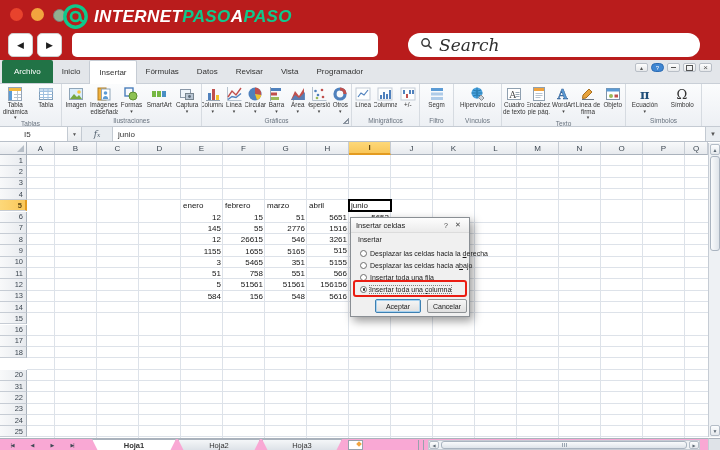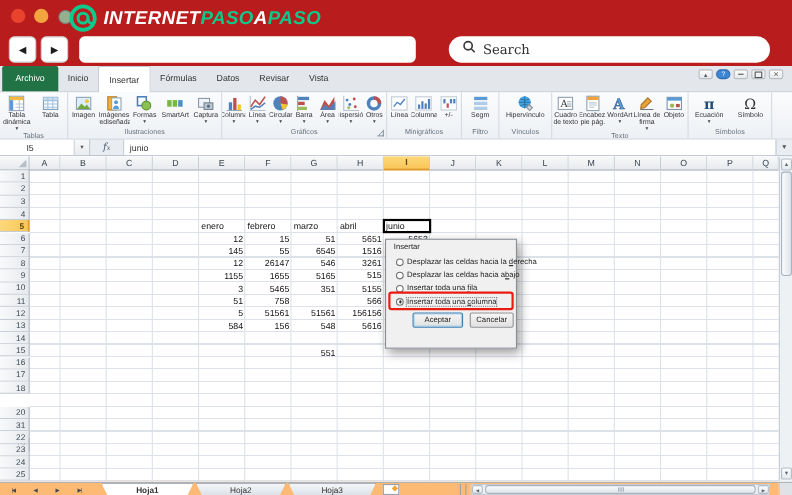--- a/index.html
+++ b/index.html
@@ -12,21 +12,21 @@
   .dot.orange{left:31px;top:8px;width:13px;height:13px;background:#f2a43e}
   .dot.green{left:53px;top:9px;width:11px;height:11px;background:#93b08f;border:1px solid #7d7d7d}
   .logoic{position:absolute;left:62px;top:3px}
   .logotx{position:absolute;left:94px;top:7px;font-size:17px;font-weight:bold;font-style:italic;letter-spacing:.4px;white-space:nowrap}
   .lg-w{color:#fff}.lg-g{color:#0fc98c}
   .navbtn{position:absolute;top:33px;width:25px;height:24px;background:#fff;border-radius:5px;
           display:flex;align-items:center;justify-content:center;font-size:9px;color:#1d1d1d;border:1px solid #cfcfcf;box-sizing:border-box}
   .urlbar{position:absolute;left:72px;top:33px;width:306px;height:24px;background:#fff;border:none;border-radius:5px;box-sizing:border-box;font-size:10px;padding:0 8px}
   .search{position:absolute;left:408px;top:33px;width:292px;height:24px;background:#fff;border-radius:12px;
           display:flex;align-items:center;gap:6px;padding-left:12px;box-sizing:border-box}
-  .search-tx{font-size:12px;color:#2f2f2f;font-family:"DejaVu Serif",serif}
+  .search-tx{font-style:italic;font-size:17px;color:#2f2f2f;font-family:"DejaVu Serif",serif}
   
   .tabrow{position:absolute;left:0;top:60px;width:720px;height:24px;background:#e3e6ea;border-bottom:1px solid #c9cfd7;
           box-sizing:border-box;display:flex;align-items:stretch;padding-left:2px}
   .rtab{padding:0 9px;font-size:8px;color:#333;display:flex;align-items:center;white-space:nowrap}
   .rtab.file{background:#217346;color:#fff;padding:0 12px;border-radius:2px 2px 0 0}
   .rtab.active{background:#fff;border:1px solid #c6ccd4;border-bottom:none;border-radius:2px 2px 0 0;margin-bottom:-1px;z-index:2}
   .wcs{margin-left:auto;display:flex;align-items:flex-start;gap:3px;padding:3px 8px 0 0}
   .wc{width:13px;height:9px;display:flex;align-items:center;justify-content:center;font-size:6px;color:#555;
       background:linear-gradient(#fdfdfd,#e6e8ea);border:1px solid #b9bfc7;border-radius:2px;box-sizing:border-box}
   .wc.collapse::after{content:"▴"}
@@ -76,21 +76,21 @@
   .cell.num{justify-content:flex-end}
   .selcell{position:absolute;border:2px solid #000;box-sizing:border-box;z-index:3}
   
   .vsb{position:absolute;right:0;top:143px;width:12px;height:294px;background:#eef1f4;border-left:1px solid #c6ccd4;box-sizing:border-box;z-index:4}
   .vsb .arr{position:absolute;left:1px;width:10px;height:11px;background:linear-gradient(#fcfdfe,#e4e8ec);border:1px solid #b4bdc7;
             border-radius:2px;font-size:5px;color:#5a6672;display:flex;align-items:center;justify-content:center;box-sizing:border-box}
   .vsb .thumb{position:absolute;left:1px;top:13px;width:10px;height:95px;background:linear-gradient(90deg,#fafbfc,#dfe4ea);
               border:1px solid #aab4c0;border-radius:3px;box-sizing:border-box}
   .scorner{position:absolute;right:0;top:438px;width:12px;height:12px;background:#dfe3e8;border-top:1px solid #aab2bc;border-left:1px solid #c6ccd4;box-sizing:border-box;z-index:4}
   
-  .sheetbar{position:absolute;left:0;top:438px;width:708px;height:12px;background:#fdba74;border-top:1px solid #aab2bc;box-sizing:border-box;z-index:4}
+  .sheetbar{position:absolute;left:0;top:438px;width:708px;height:12px;background:#f9a8d4;border-top:1px solid #aab2bc;box-sizing:border-box;z-index:4}
   .snav{position:absolute;top:1px;width:16px;height:10px;color:#3f4a55;font-size:5px;display:flex;align-items:center;justify-content:center;letter-spacing:-1px}
   .stab{position:absolute;top:0;height:12px;display:flex;align-items:center;justify-content:center;font-size:7.5px;color:#333;
         background:linear-gradient(#f4f6f8,#dde2e8);border:1px solid #aab2bc;box-sizing:border-box;
         clip-path:polygon(0 0,100% 0,calc(100% - 6px) 100%,6px 100%)}
   .stab.active{background:#fff;font-weight:bold;z-index:2}
   .sins{position:absolute;left:348px;top:1px;width:15px;height:10px;background:#fff;border:1px solid #98a2ad;box-sizing:border-box}
   .sins::after{content:"";position:absolute;right:1px;top:1px;width:4px;height:4px;background:#f2a43e;transform:rotate(45deg)}
   .splitter{position:absolute;left:418px;top:1px;width:4px;height:10px;border-left:1px solid #98a2ad;border-right:1px solid #98a2ad}
   .hsb{position:absolute;left:428px;top:1px;width:272px;height:10px;background:#eef1f4;border:1px solid #c6ccd4;box-sizing:border-box}
   .hsb .arr{position:absolute;top:0;width:10px;height:8px;background:linear-gradient(#fcfdfe,#e4e8ec);border:1px solid #b4bdc7;
@@ -150,20 +150,21 @@
 
   <div class="tabrow">
     <div id="tabslist" style="display:flex">
         <div class="rtab file">Archivo</div>
         <div class="rtab">Inicio</div>
         <div class="rtab active">Insertar</div>
         <div class="rtab">Fórmulas</div>
         <div class="rtab">Datos</div>
         <div class="rtab">Revisar</div>
         <div class="rtab">Vista</div>
+        <div class="rtab">Programador</div>
       </div>
     <div class="wcs">
       <span class="wc collapse"></span>
       <span class="wc help"></span>
       <span class="wc min"></span>
       <span class="wc rest"></span>
       <span class="wc close"></span>
     </div>
   </div>
 
@@ -569,37 +570,37 @@
       <div class="cell" style="left: 265px; top: 58.2px; width: 42px; height: 11.3px;">marzo</div>
       <div class="cell" style="left: 307px; top: 58.2px; width: 42px; height: 11.3px;">abril</div>
       <div class="cell" style="left: 349px; top: 58.2px; width: 42px; height: 11.3px;">junio</div>
       <div class="cell num" style="left: 181px; top: 69.5px; width: 42px; height: 11.3px;">12</div>
       <div class="cell num" style="left: 223px; top: 69.5px; width: 42px; height: 11.3px;">15</div>
       <div class="cell num" style="left: 265px; top: 69.5px; width: 42px; height: 11.3px;">51</div>
       <div class="cell num" style="left: 307px; top: 69.5px; width: 42px; height: 11.3px;">5651</div>
       <div class="cell num" style="left: 349px; top: 69.5px; width: 42px; height: 11.3px;">5653</div>
       <div class="cell num" style="left: 181px; top: 80.8px; width: 42px; height: 11.3px;">145</div>
       <div class="cell num" style="left: 223px; top: 80.8px; width: 42px; height: 11.3px;">55</div>
-      <div class="cell num" style="left: 265px; top: 80.8px; width: 42px; height: 11.3px;">6545</div>
+      <div class="cell num" style="left: 265px; top: 80.8px; width: 42px; height: 11.3px;">2776</div>
       <div class="cell num" style="left: 307px; top: 80.8px; width: 42px; height: 11.3px;">1516</div>
       <div class="cell num" style="left: 181px; top: 92.1px; width: 42px; height: 11.3px;">12</div>
-      <div class="cell num" style="left: 223px; top: 92.1px; width: 42px; height: 11.3px;">26147</div>
+      <div class="cell num" style="left: 223px; top: 92.1px; width: 42px; height: 11.3px;">26615</div>
       <div class="cell num" style="left: 265px; top: 92.1px; width: 42px; height: 11.3px;">546</div>
       <div class="cell num" style="left: 307px; top: 92.1px; width: 42px; height: 11.3px;">3261</div>
       <div class="cell num" style="left: 181px; top: 103.4px; width: 42px; height: 11.3px;">1155</div>
       <div class="cell num" style="left: 223px; top: 103.4px; width: 42px; height: 11.3px;">1655</div>
       <div class="cell num" style="left: 265px; top: 103.4px; width: 42px; height: 11.3px;">5165</div>
       <div class="cell num" style="left: 307px; top: 103px; width: 42px; height: 11.3px;">515</div>
       <div class="cell num" style="left: 181px; top: 114.7px; width: 42px; height: 11.3px;">3</div>
       <div class="cell num" style="left: 223px; top: 114.7px; width: 42px; height: 11.3px;">5465</div>
       <div class="cell num" style="left: 265px; top: 114.7px; width: 42px; height: 11.3px;">351</div>
       <div class="cell num" style="left: 307px; top: 114.7px; width: 42px; height: 11.3px;">5155</div>
       <div class="cell num" style="left: 181px; top: 126px; width: 42px; height: 11.3px;">51</div>
       <div class="cell num" style="left: 223px; top: 126px; width: 42px; height: 11.3px;">758</div>
-      <div class="cell num" style="left: 265px; top: 126px; width: 42px; height: 11.3px; margin-top: 48px;">551</div>
+      <div class="cell num" style="left: 265px; top: 126px; width: 42px; height: 11.3px;">551</div>
       <div class="cell num" style="left: 307px; top: 126px; width: 42px; height: 11.3px;">566</div>
       <div class="cell num" style="left: 181px; top: 137.3px; width: 42px; height: 11.3px;">5</div>
       <div class="cell num" style="left: 223px; top: 137.3px; width: 42px; height: 11.3px;">51561</div>
       <div class="cell num" style="left: 265px; top: 137.3px; width: 42px; height: 11.3px;">51561</div>
       <div class="cell num" style="left: 307px; top: 137.3px; width: 42px; height: 11.3px;">156156</div>
       <div class="cell num" style="left: 181px; top: 148.6px; width: 42px; height: 11.3px;">584</div>
       <div class="cell num" style="left: 223px; top: 148.6px; width: 42px; height: 11.3px;">156</div>
       <div class="cell num" style="left: 265px; top: 148.6px; width: 42px; height: 11.3px;">548</div>
       <div class="cell num" style="left: 307px; top: 148.6px; width: 42px; height: 11.3px;">5616</div>
       <div class="selcell" style="left: 348px; top: 57.2px; width: 44px; height: 13.3px;"></div>
@@ -625,20 +626,25 @@
       <div class="thumb">
           <i></i>
           <i></i>
           <i></i>
         </div>
       <div class="arr" style="right:0">▶</div>
     </div>
   </div>
 
   <div class="dlg">
+    <div class="dlg-tb">
+      <span>Insertar celdas</span>
+      <span class="dlg-ticn" style="margin-left:auto">?</span>
+      <span class="dlg-ticn">✕</span>
+    </div>
     <div class="dlg-body">
       <span class="dlg-sec">Insertar</span>
       <div id="dlgopts">
           <div class="radio-row" style="top: 14px;">
             <span class="rc"></span>
             <span class="radio-lb">Desplazar las celdas hacia la <u>d</u>erecha</span>
           </div>
           <div class="radio-row" style="top: 26px;">
             <span class="rc"></span>
             <span class="radio-lb">Desplazar las celdas hacia a<u>b</u>ajo</span>

